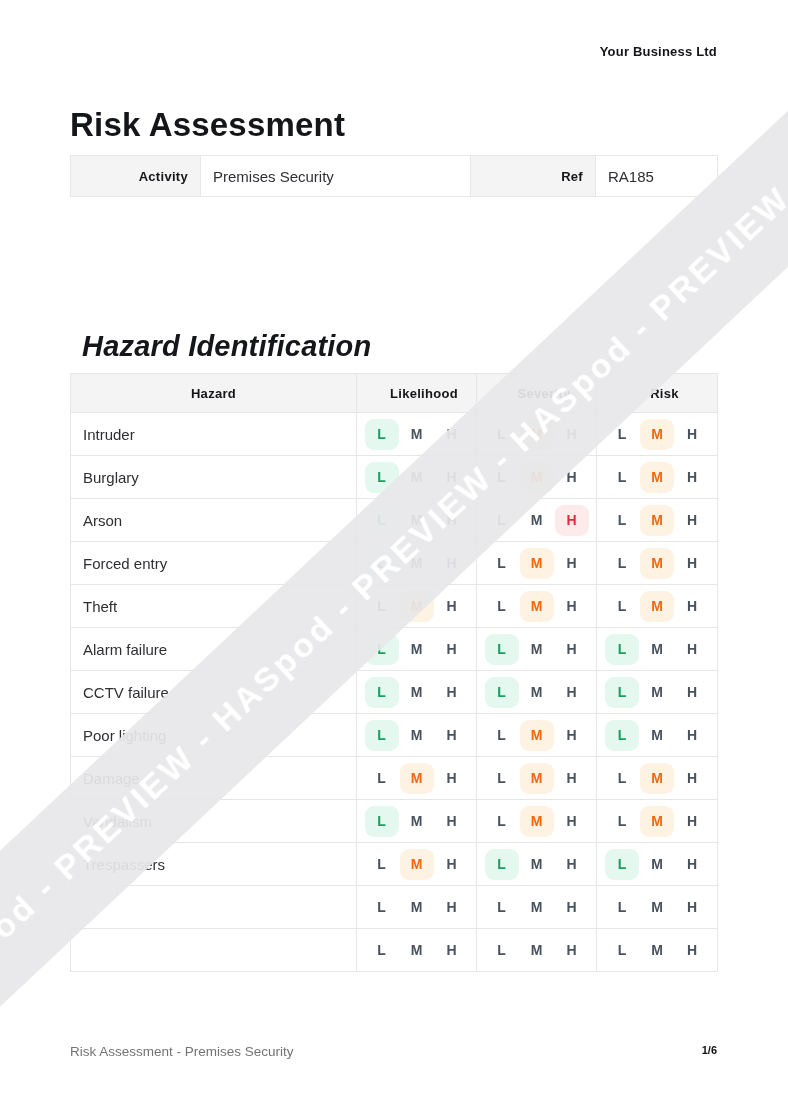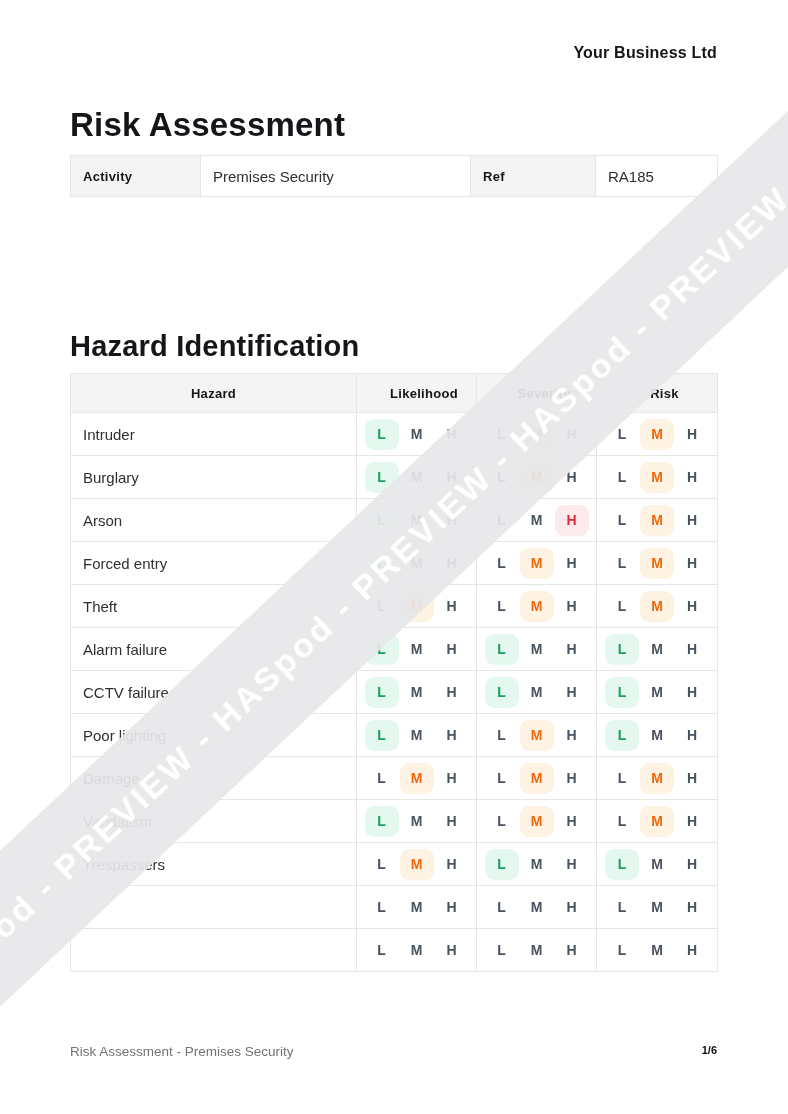--- a/index.html
+++ b/index.html
@@ -6,30 +6,30 @@
     --green:#1aa05e; --green-bg:#e5f8ef;
     --orange:#f2680c; --orange-bg:#fef2e3;
     --red:#e5293a; --red-bg:#fdebec;
     --plain:#49525f; --label-bg:#f4f4f5; --border:#e6e6e6;
     --ink:#15161a; --body:#2e2f33;
   }
   html,body{margin:0;padding:0;background:#ffffff;}
   body{font-family:"Liberation Sans", sans-serif;}
   .page{position:relative;width:788px;height:1114px;background:#fff;overflow:hidden;}
 
-  .company{position:absolute;top:44px;right:71px;font-size:16px;font-weight:700;color:var(--ink);letter-spacing:.2px;}
+  .company{position:absolute;top:44px;right:71px;font-size:13px;font-weight:700;color:var(--ink);letter-spacing:.2px;}
   .page-title{position:absolute;top:106px;left:70px;font-size:33px;font-weight:700;color:var(--ink);letter-spacing:.2px;}
-  .section-title{position:absolute;top:330px;left:70px;font-size:29px;font-weight:700;color:var(--ink);letter-spacing:.2px;}
+  .section-title{position:absolute;top:330px;left:82px;font-size:29px;font-weight:700;color:var(--ink);letter-spacing:.2px;font-style:italic;}
 
   table{border-collapse:collapse;table-layout:fixed;}
   td,th{border:1px solid var(--border);overflow:hidden;}
 
   .info-table{position:absolute;top:155px;left:70px;width:647px;}
   .info-table td{vertical-align:middle;}
-  .label{background:var(--label-bg);font-weight:700;font-size:13px;color:var(--ink);padding:0 12px;letter-spacing:.3px;}
+  .label{background:var(--label-bg);font-weight:700;font-size:13px;color:var(--ink);padding:0 12px;letter-spacing:.3px;text-align:right;}
   .value{font-size:15px;color:var(--body);padding:2px 12px;line-height:21px;}
 
   .hazard-table{position:absolute;top:373px;left:70px;width:647px;}
   .hz-head td{background:var(--label-bg);font-weight:700;font-size:13px;color:var(--ink);letter-spacing:.3px;padding-left:16px;}
   .hz-head .h-hazard{text-align:center;padding:0 12px;}
   .hz-head .h-mid{text-align:center;}
   .hazard-cell{font-size:15px;color:var(--body);padding:0 12px;vertical-align:middle;}
   .chip-cell{vertical-align:middle;}
   .chips{display:flex;justify-content:center;align-items:center;gap:1px;}
   .chip{width:34px;height:31px;line-height:31px;text-align:center;border-radius:9px;

